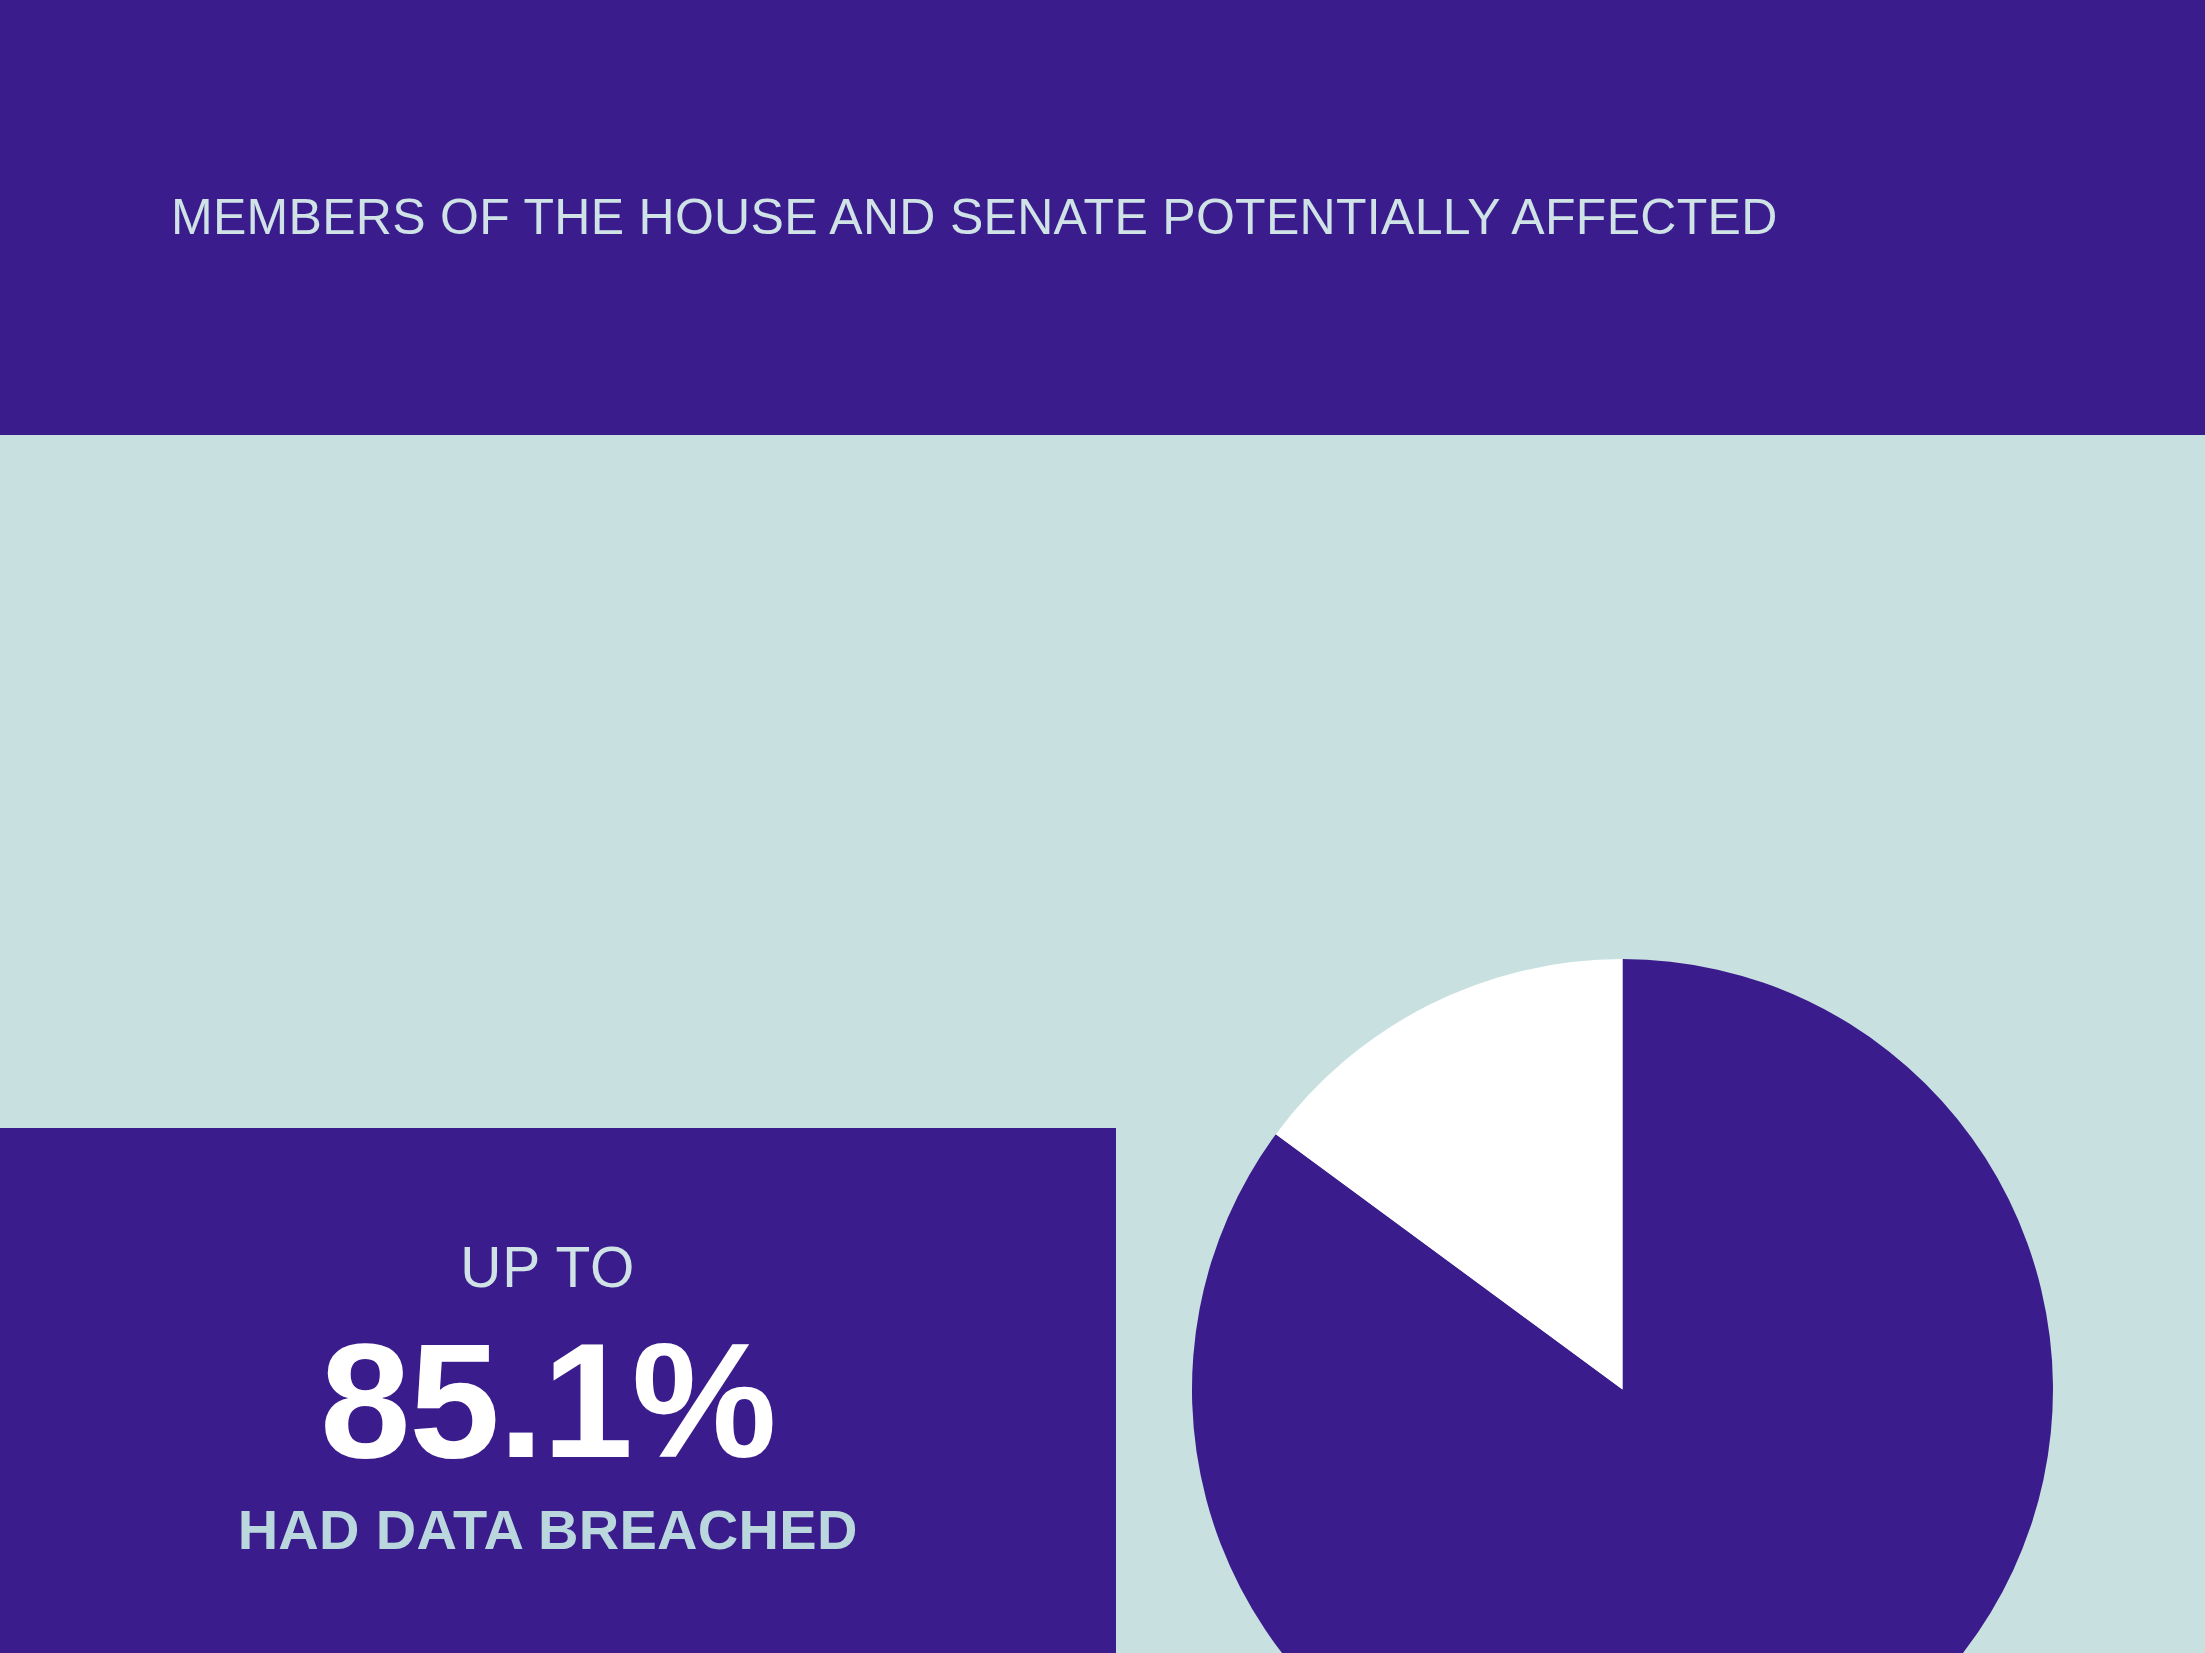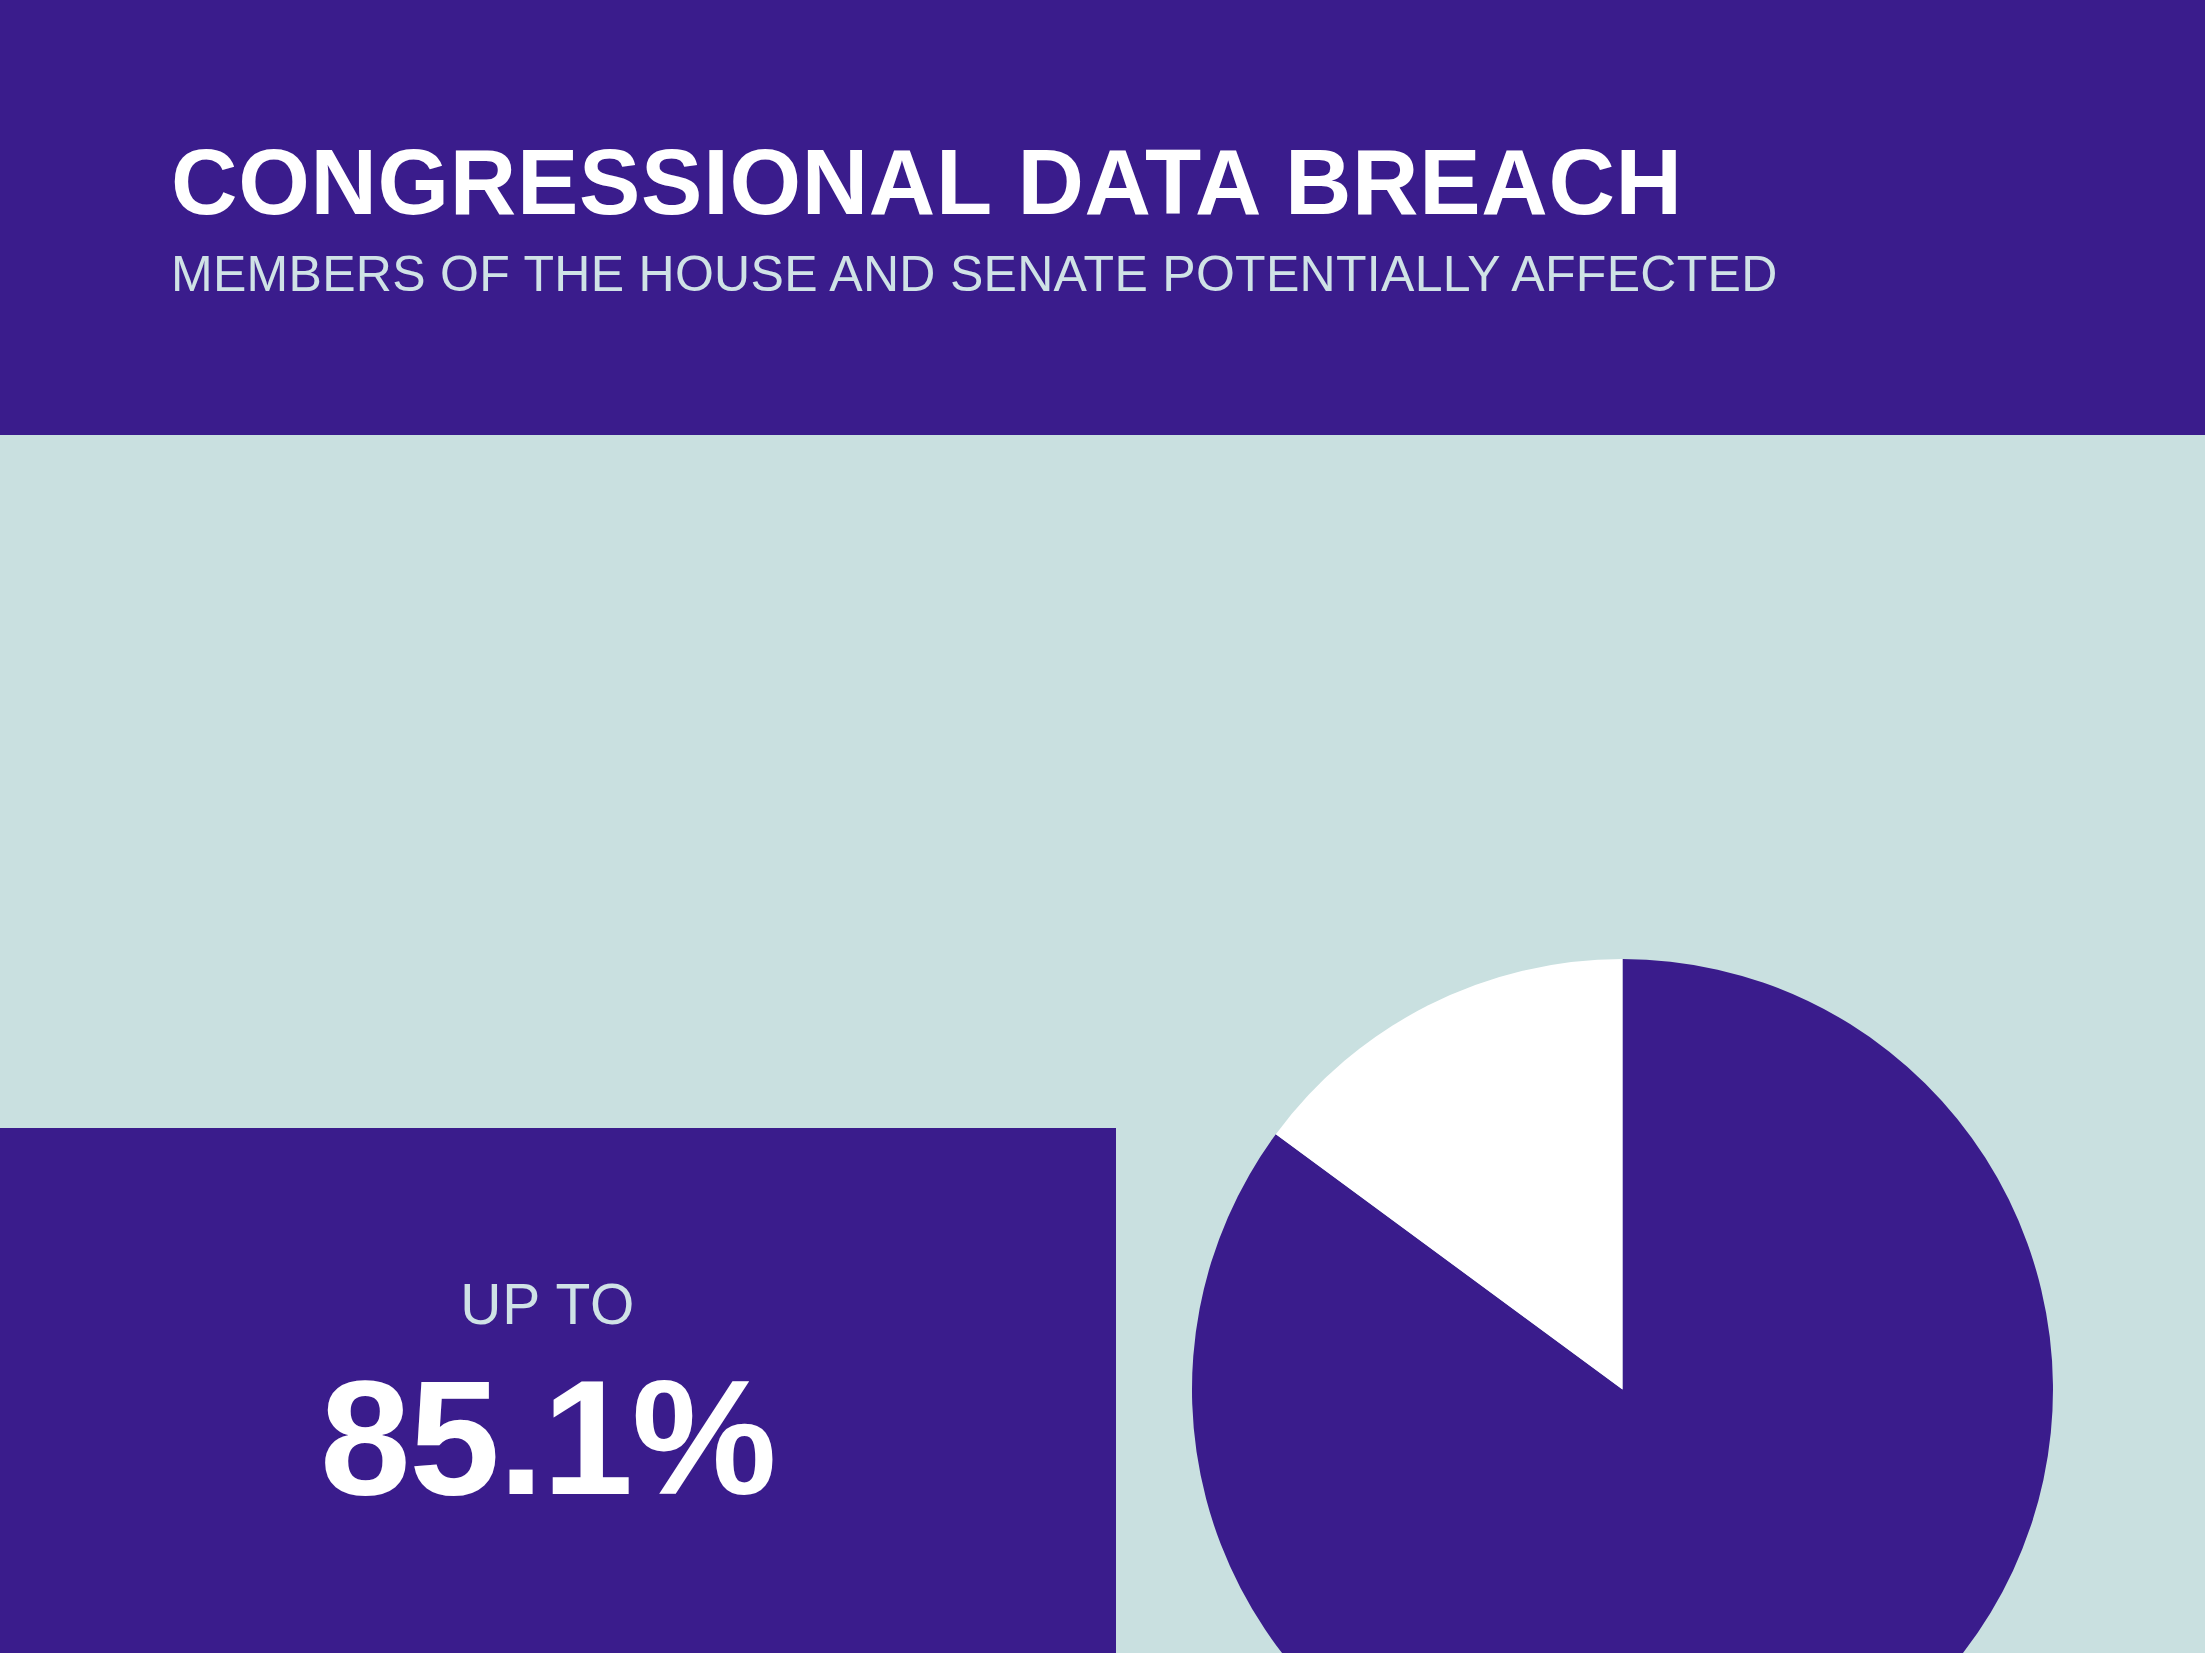--- a/index.html
+++ b/index.html
@@ -110,29 +110,29 @@
     display: block;
     width: 861px;
     height: 861px;
     overflow: visible;
   }
 </style>
 </head>
 <body>
 
 <div class="header">
-  <h1 class="header-title">CONGRESSIONAL DATA BREACH</h1>
   <div class="header-subtitle">MEMBERS OF THE HOUSE AND SENATE POTENTIALLY AFFECTED</div>
 </div>
 
 <div class="body-area">
 
   <div class="stat-panel">
     <div class="stat-eyebrow">UP TO</div>
     <div class="stat-value">85.1%</div>
+    <div class="stat-caption">HAD DATA BREACHED</div>
   </div>
 
   <div class="pie-wrap">
     <svg viewBox="0 0 1250 1250" xmlns="http://www.w3.org/2000/svg" aria-hidden="true">
 
       <path id="slice-breached" fill="#3a1c8c" stroke="none" d="M 625 625 L 625.00 0.00 A 625 625 0 1 1 121.68 254.46 Z"></path>
 
       <path id="slice-remainder" fill="#ffffff" stroke="none" d="M 625 625 L 121.68 254.46 A 625 625 0 0 1 625.00 0.00 Z"></path>
     </svg>
   </div>

